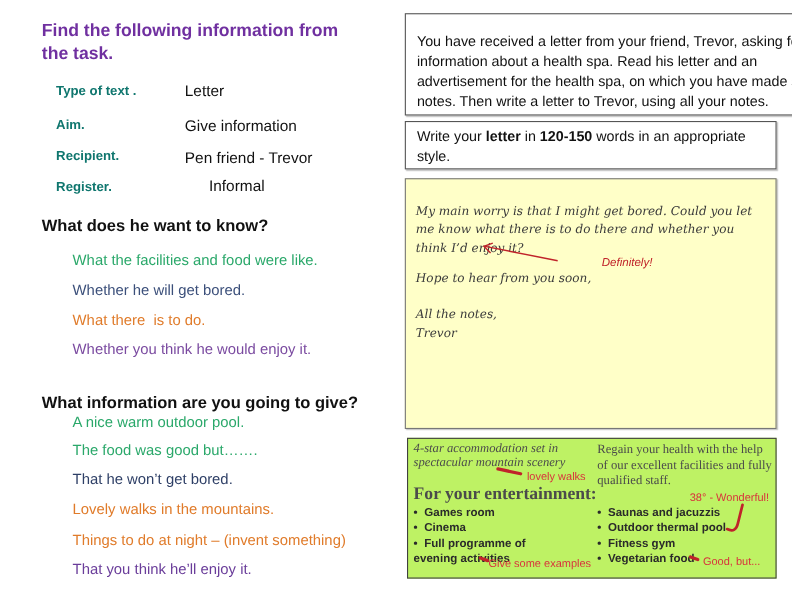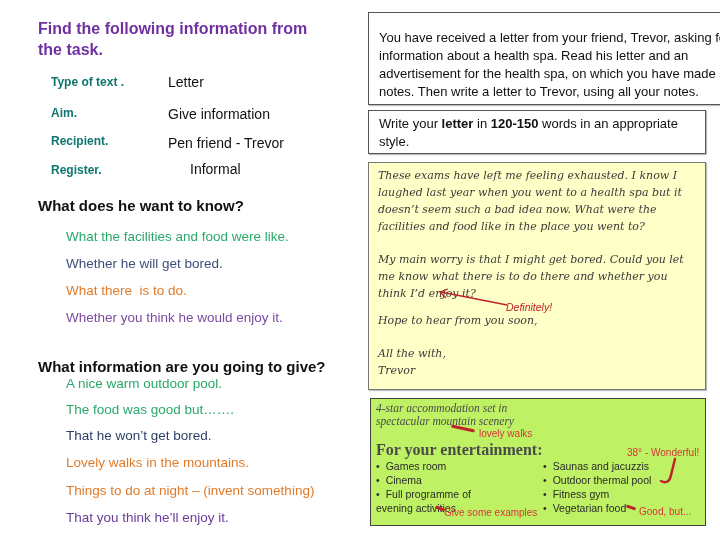--- a/index.html
+++ b/index.html
@@ -36,29 +36,29 @@
     .style-box { left: 368px; top: 110px; width: 338px; height: 44px; padding: 4px 10px; }
     .letter-box {
       left: 368px; top: 162px; width: 338px; height: 228px;
       background: #ffffc8; border-color: #777;
       padding: 4px 9px;
       font-family: "DejaVu Serif", serif; font-style: italic;
       font-size: 11px; line-height: 17px; color: #3a3a3a;
     }
     .letter-box p { margin: 0; }
     .letter-box .gap { height: 16px; }
-    .annot { font-family: "Liberation Sans", sans-serif; font-size: 10.5px; color: #c0232a; }
+    .annot { font-family: "Liberation Sans", sans-serif; font-size: 10.5px; color: #c0232a; margin-left: 41px; }
 
     .ad {
       left: 370px; top: 398px; width: 336px; height: 128px;
       background: #bef264; border: 1px solid #404040; box-sizing: border-box;
       font-size: 11px; color: #2a2a2a;
     }
     .ad .serif { font-family: "Liberation Serif", serif; color: #4b4b4b; }
-    .ad .bullet { font-family: "Liberation Sans", sans-serif; font-weight: normal; font-size: 10.5px; color: #2a2a2a; }
+    .ad .bullet { font-family: "Liberation Sans", sans-serif; font-weight: bold; font-size: 10.5px; color: #2a2a2a; }
     .ad .red { color: #d8343c; font-size: 10px; font-family: "Liberation Sans", sans-serif; }
     .ad ul { margin: 0; padding: 0; list-style: none; }
     .ad li { line-height: 14px; }
     .ad li::before { content: "\2022"; margin-right: 6px; }
     .squiggle { position: absolute; height: 3px; background: #c0232a; border-radius: 3px; }
   </style>
 </head>
 <body>
 
 <div class="abs title">Find the following information from the task.</div>
@@ -91,49 +91,49 @@
 
 <div class="abs box task-box">
   <span>You have received a letter from your friend, Trevor, asking for information about a health spa. Read his letter and an advertisement for the health spa, on which you have made some notes. Then write a letter to Trevor, using all your notes.</span>
 </div>
 
 <div class="abs box style-box">
   <span>Write your </span><b>letter</b><span> in </span><b>120-150</b><span> words in an appropriate style.</span>
 </div>
 
 <div class="abs box letter-box">
-  <p>These exams have left me feeling exhausted. I know I laughed last year when you went to a health spa but it doesn’t seem such a bad idea now. What were the facilities and food like in the place you went to?</p>
   <div class="gap"></div>
   <p>My main worry is that I might get bored. Could you let me know what there is to do there and whether you think I’d enjoy it?</p>
   <div style="position:relative;height:10px;">
     <svg width="80" height="20" style="position:absolute;left:55px;top:-14px;" viewBox="0 0 80 20">
       <line x1="74" y1="17" x2="8" y2="4" stroke="#c0232a" stroke-width="1.3"></line>
       <polyline points="15,1 7,4 13,10" fill="none" stroke="#c0232a" stroke-width="1.3"></polyline>
     </svg>
     <span class="annot" style="position:absolute;left:128px;top:-3px;">Definitely!</span>
   </div>
   <p>Hope to hear from you soon,</p>
   <div class="gap"></div>
-  <p>All the with,</p>
+  <p>All the notes,</p>
   <p>Trevor</p>
 </div>
 
 <div class="abs ad">
   <div class="abs serif" style="left:5px;top:3px;width:160px;font-style:italic;font-size:11.5px;line-height:13px;">4-star accommodation set in spectacular mountain scenery</div>
   <div class="squiggle" style="left:80px;top:28px;width:24px;transform:rotate(12deg);"></div>
   <div class="abs red" style="left:108px;top:29px;">lovely walks</div>
   <div class="abs serif" style="left:5px;top:42px;font-size:16px;font-weight:bold;">For your entertainment:</div>
   <ul class="abs bullet" style="left:5px;top:60px;width:165px;">
     <li>Games room</li>
     <li>Cinema</li>
     <li style="width:130px;">Full programme of evening activities</li>
   </ul>
   <div class="squiggle" style="left:64px;top:108px;width:10px;transform:rotate(20deg);"></div>
   <div class="abs red" style="left:73px;top:108px;">Give some examples</div>
 
+  <div class="abs serif" style="left:172px;top:3px;width:162px;font-size:11.5px;line-height:14px;">Regain your health with the help of our excellent facilities and fully qualified staff.</div>
   <div class="abs red" style="left:256px;top:48px;">38° - Wonderful!</div>
   <svg class="abs" style="left:288px;top:58px;" width="22" height="28" viewBox="0 0 22 28">
     <path d="M2 24 Q10 28 12 18 L16 2" fill="none" stroke="#c0232a" stroke-width="2.5" stroke-linecap="round"></path>
   </svg>
   <ul class="abs bullet" style="left:172px;top:60px;width:165px;">
     <li>Saunas and jacuzzis</li>
     <li>Outdoor thermal pool</li>
     <li>Fitness gym</li>
     <li>Vegetarian food</li>
   </ul>

